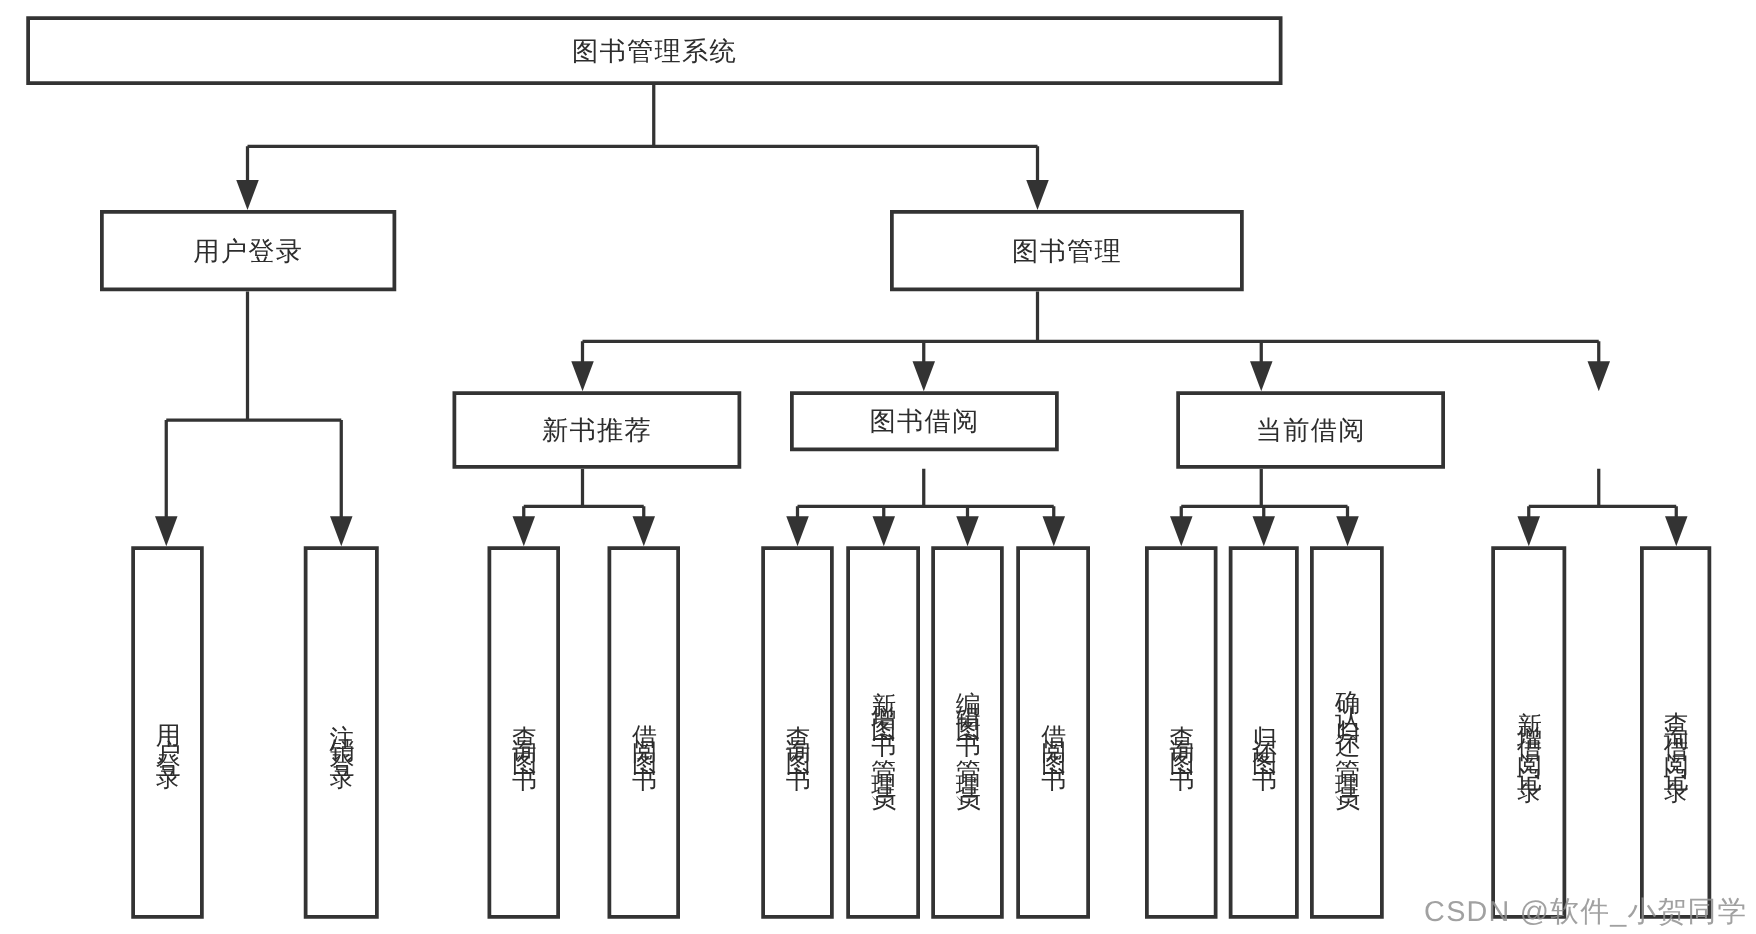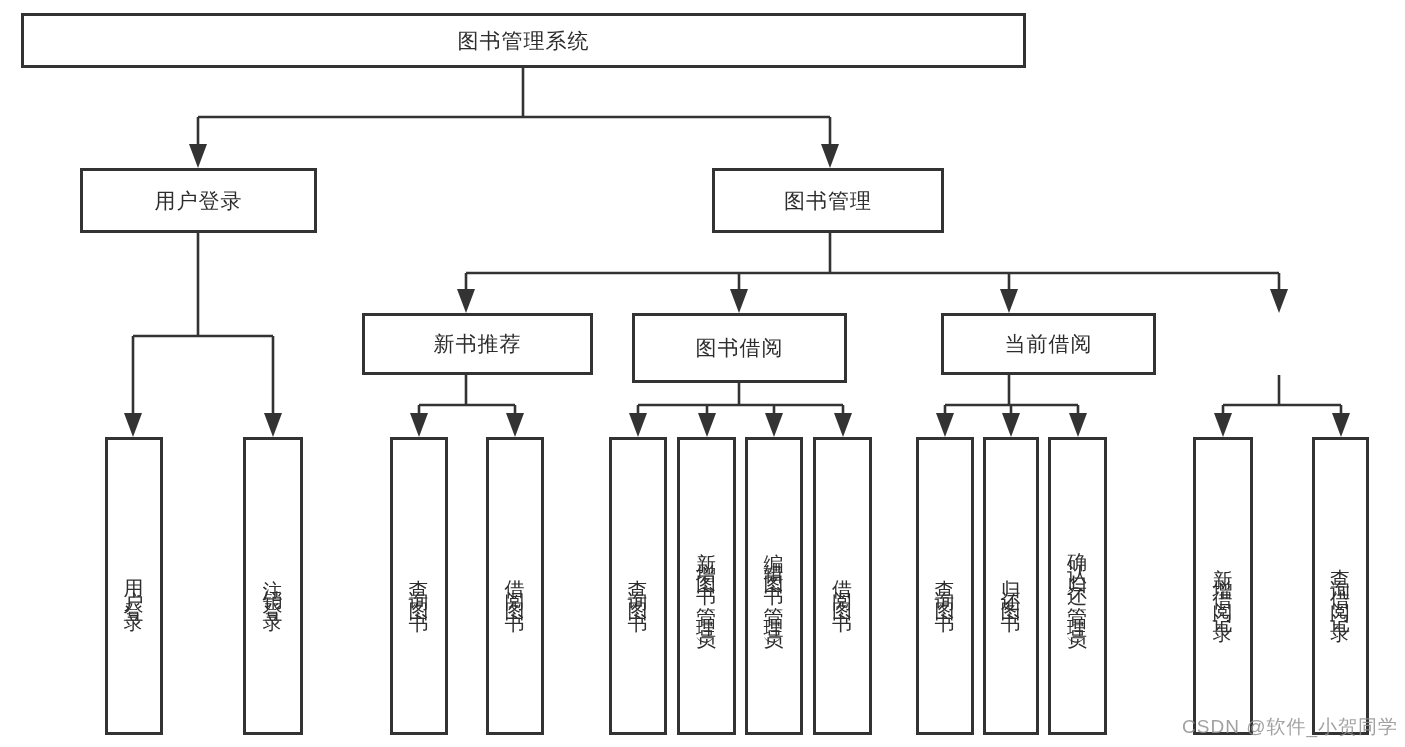--- a/index.html
+++ b/index.html
@@ -50,21 +50,21 @@
     letter-spacing: 11px;
     white-space: nowrap;
     color: #2d2d2d;
   }
   .watermark {
     position: absolute;
     left: 1128px;
     top: 714px;
     width: 270px;
     text-align: right;
-    font-size: 19px;
+    font-size: 23px;
     color: rgba(145, 145, 145, 0.85);
     white-space: nowrap;
     z-index: 3;
     letter-spacing: 1px;
   }
 </style>
 </head>
 <body>
 
 <div class="canvas">
@@ -109,28 +109,28 @@
     </g>
   </svg>
 
   <div class="node h-label" style="left:21px; top:13px; width:1005px; height:55px;font-family:Liberation Serif, serif;">
     <span>图书管理系统</span>
   </div>
 
   <div class="node h-label" style="left:80px; top:168px; width:237px; height:65px;">
     <span>用户登录</span>
   </div>
-  <div class="node h-label" style="left:712px; top:168px; width:232px; height:65px;">
+  <div class="node h-label" style="left:712px; top:168px; width:283px; height:65px;">
     <span>图书管理</span>
   </div>
 
   <div class="node h-label" style="left:362px; top:313px; width:231px; height:62px;">
     <span>新书推荐</span>
   </div>
-  <div class="node h-label" style="left:632px; top:313px; width:215px; height:70px;">
+  <div class="node h-label" style="left:632px; top:313px; width:215px; height:48px;">
     <span>图书借阅</span>
   </div>
   <div class="node h-label" style="left:941px; top:313px; width:215px; height:62px;">
     <span>当前借阅</span>
   </div>
 
   <div class="node leaf" style="left:105px;">
     <span class="vtext">用户登录</span>
   </div>
   <div class="node leaf" style="left:243px; width:60px;">

